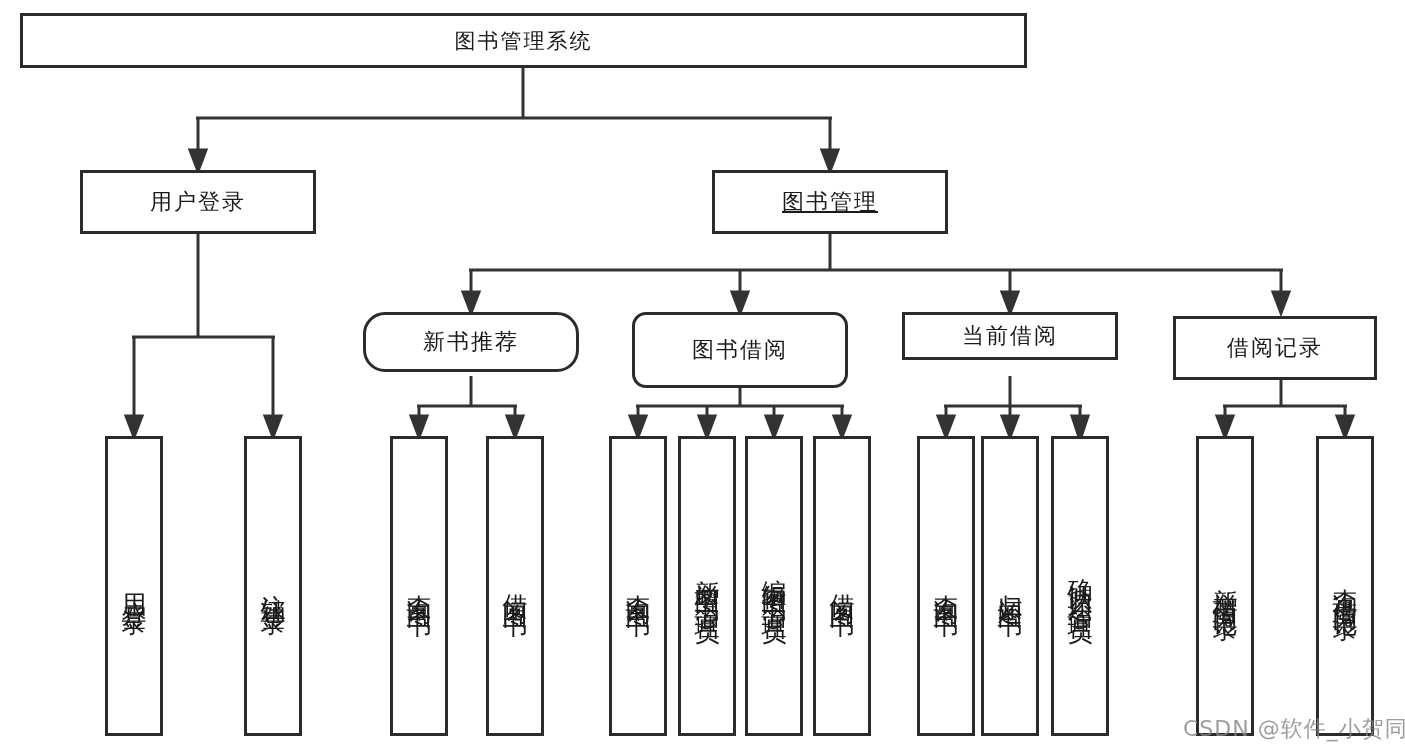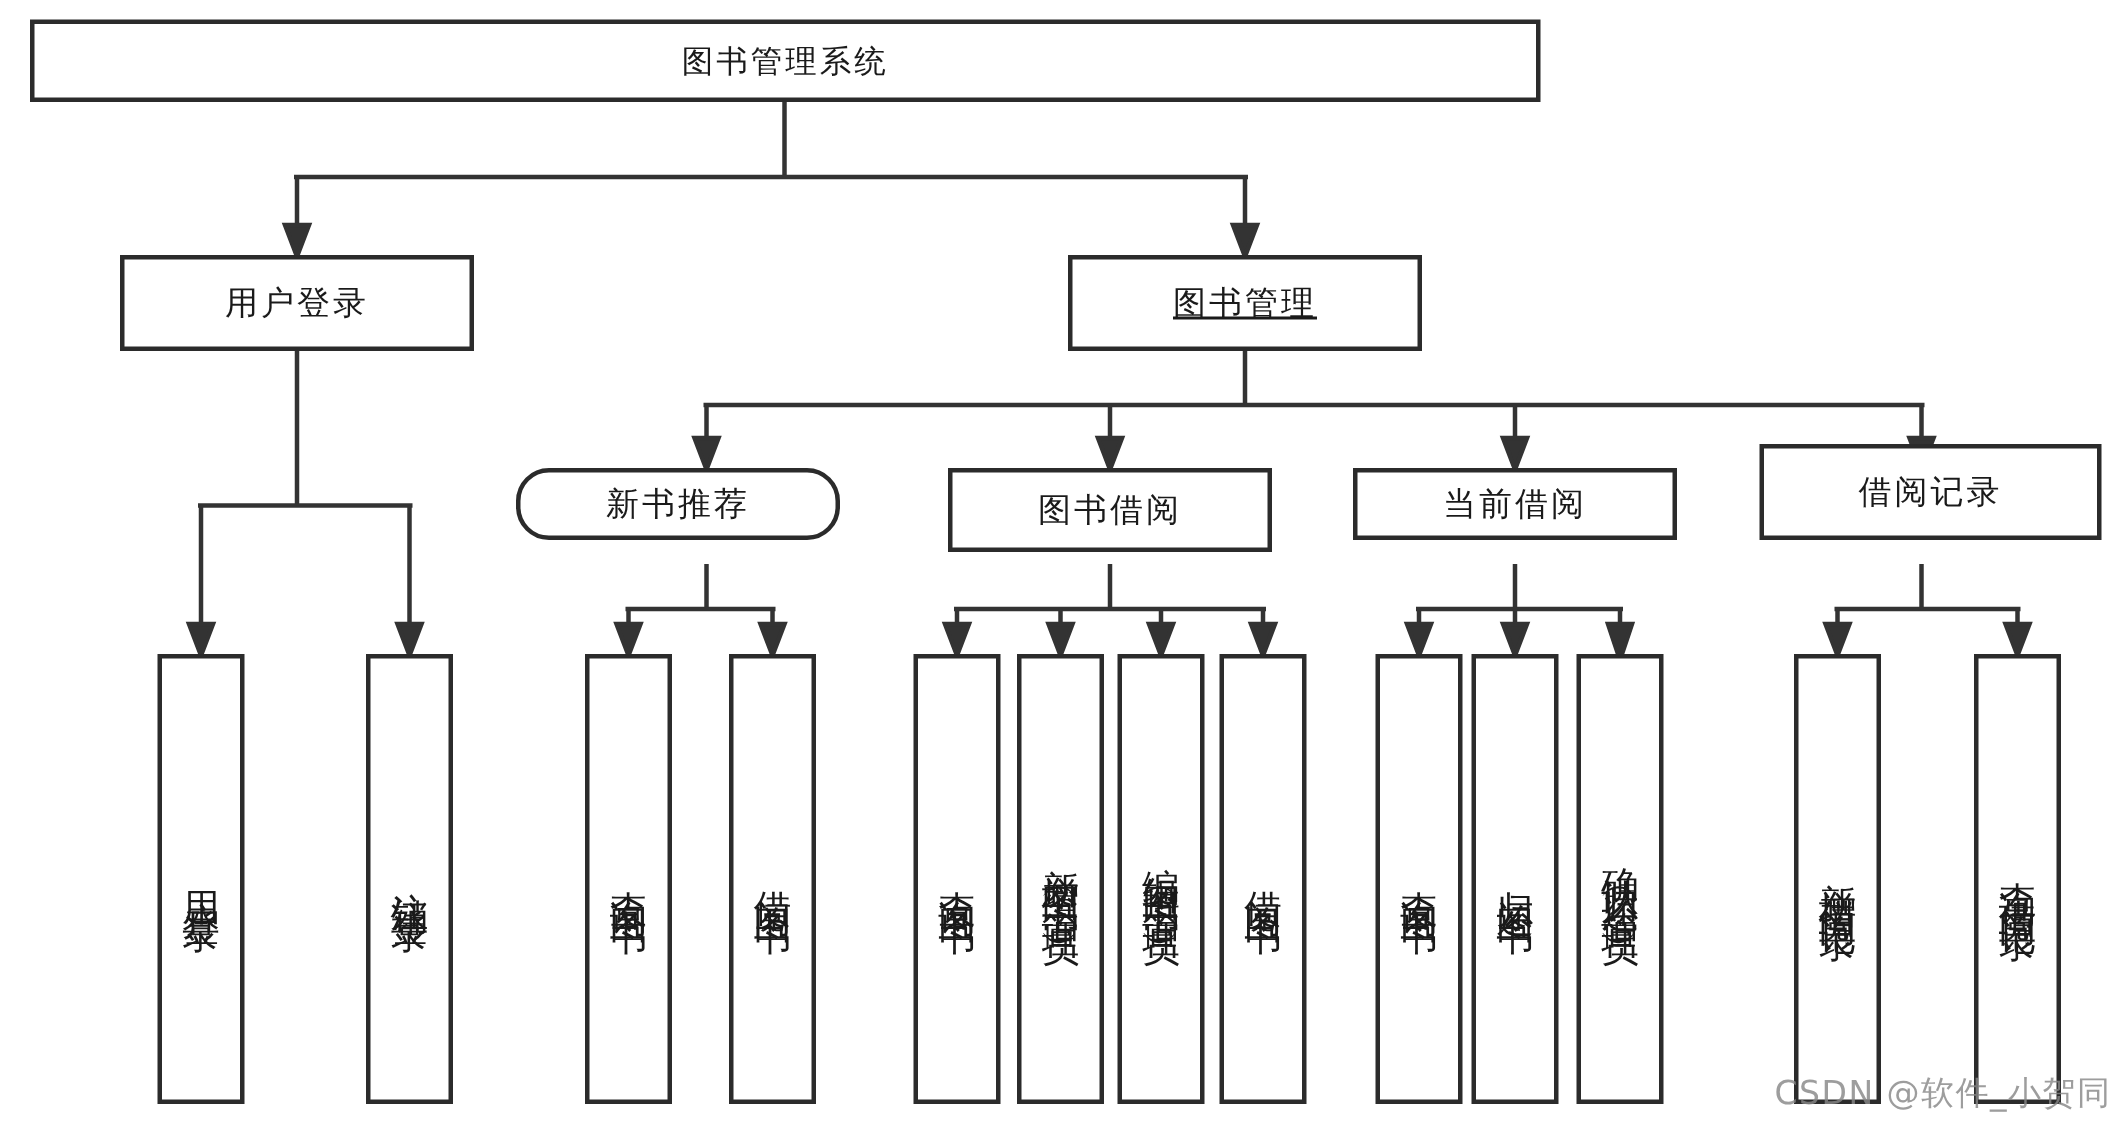--- a/index.html
+++ b/index.html
@@ -39,24 +39,24 @@
     writing-mode: vertical-lr;
     text-orientation: mixed;
     font-size: 25px;
     letter-spacing: 6px;
     line-height: 1.0;
   }
   
   .n-root      { left: 20px;   top: 13px;  width: 1007px; height: 55px; }
   .n-login     { left: 80px;   top: 170px; width: 236px;  height: 64px; }
   .n-mgmt      { left: 712px;  top: 170px; width: 236px;  height: 64px; text-decoration: underline; }
-  .n-l3-0      { left: 344px;  top: 312px; width: 216px;  height: 48px; border-radius: 22px; }
-  .n-l3-1      { left: 632px;  top: 312px; width: 216px;  height: 56px; }
+  .n-l3-0      { left: 363px;  top: 312px; width: 216px;  height: 60px; border-radius: 22px; }
+  .n-l3-1      { left: 632px;  top: 312px; width: 216px;  height: 76px; border-radius: 14px; }
   .n-l3-2      { left: 902px;  top: 312px; width: 216px;  height: 48px; }
-  .n-l3-3      { left: 1173px; top: 296px; width: 228px;  height: 64px; }
+  .n-l3-3      { left: 1173px; top: 316px; width: 204px;  height: 64px; }
   .leaf        { top: 436px; width: 58px; height: 300px; }
   .n-a0 { left: 105px; }  .n-a1 { left: 244px; }
   .n-b0 { left: 390px; }  .n-b1 { left: 486px; }
   .n-c0 { left: 609px; }  .n-c1 { left: 678px; }
   .n-c2 { left: 745px; }  .n-c3 { left: 813px; }
   .n-d0 { left: 917px; }  .n-d1 { left: 981px; }  .n-d2 { left: 1051px; }
   .n-e0 { left: 1196px; } .n-e1 { left: 1316px; }
   .watermark {
     position: absolute;
     left: 1183px;

